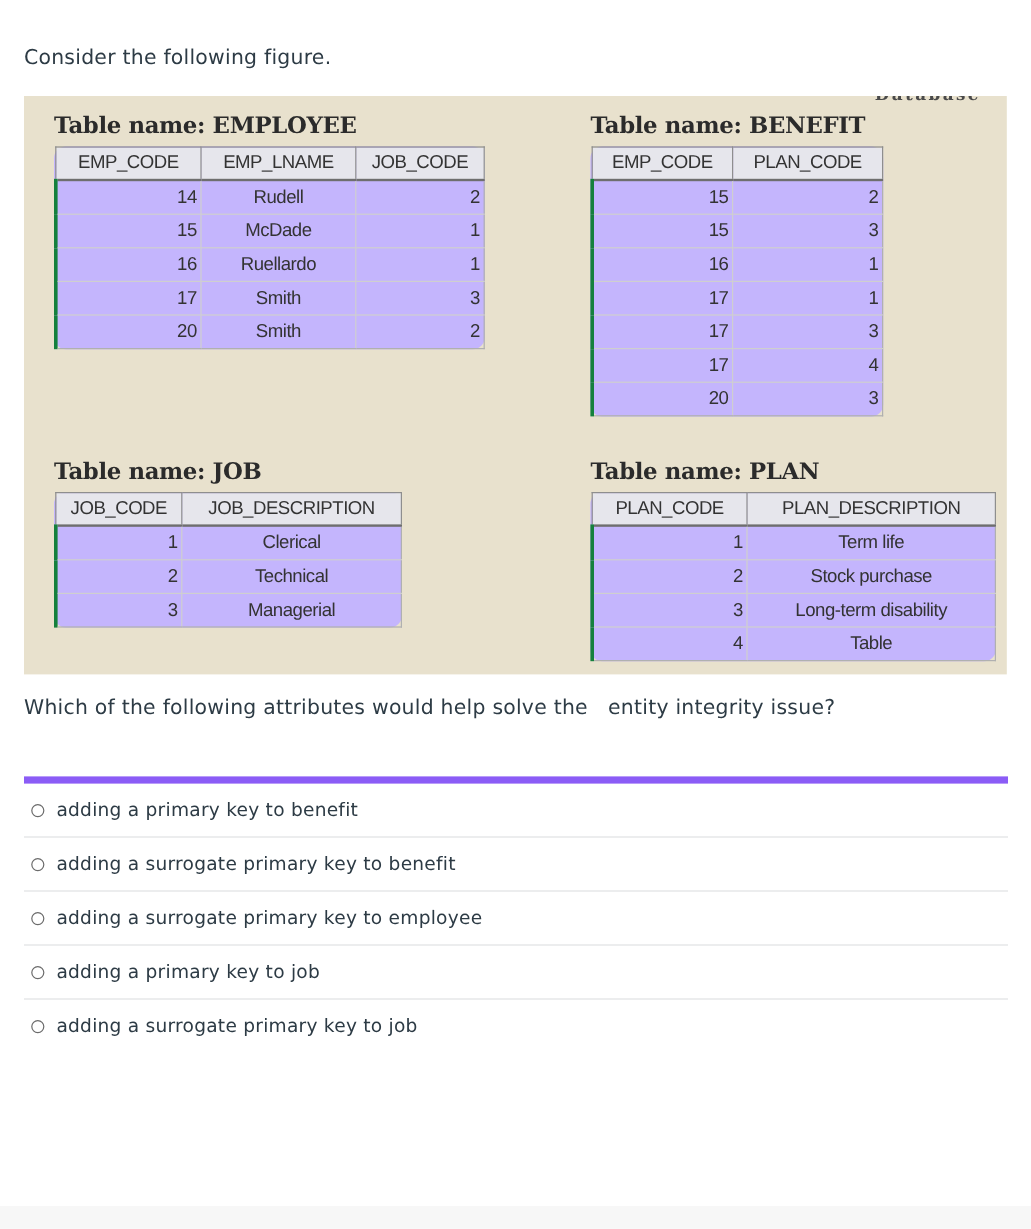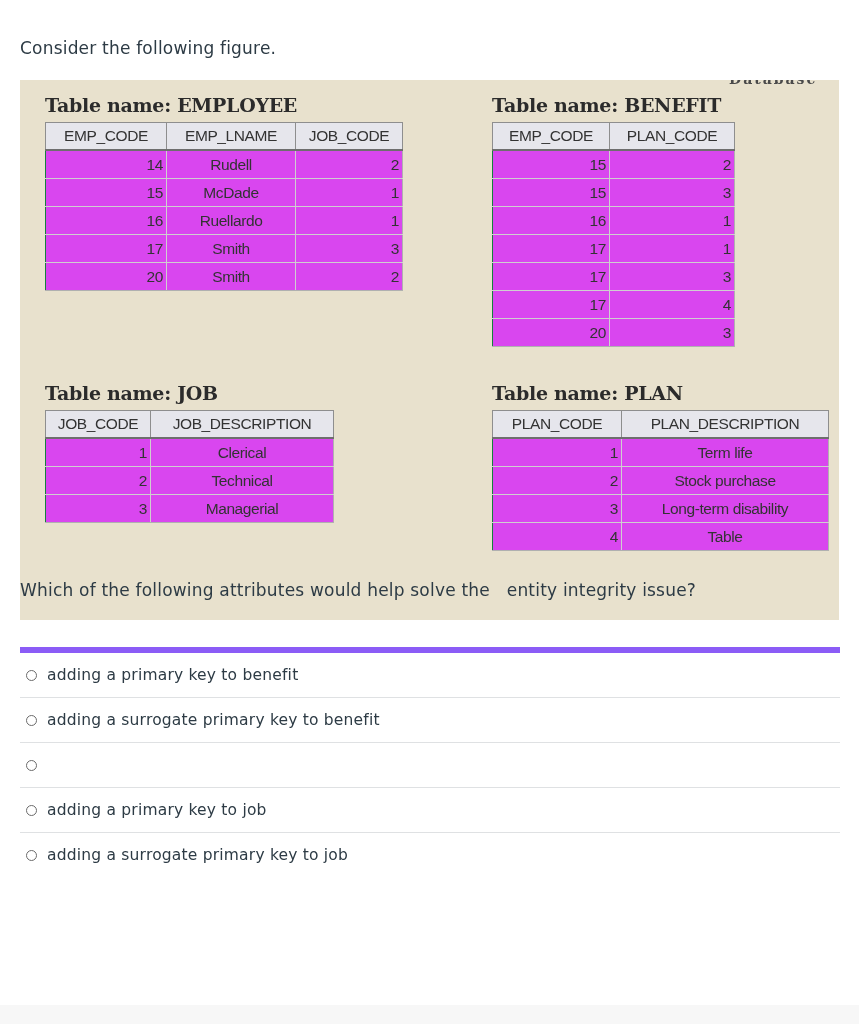--- a/index.html
+++ b/index.html
@@ -6,53 +6,54 @@
     body {
       width: 859px; height: 1024px; background: #ffffff;
       font-family: "DejaVu Sans", sans-serif; color: #2d3b45;
       position: relative; overflow: hidden;
     }
     .prompt {
       position: absolute; left: 20px; top: 38px;
       font-size: 17px; letter-spacing: 0.2px; color: #2d3b45;
     }
     .figure {
-      position: absolute; left: 20px; top: 80px; width: 819px; height: 540px;
+      position: absolute; left: 20px; top: 80px; width: 819px; height: 482px;
       background: #e8e1cd;
     }
     .cutoff {
       position: absolute; right: 2px; top: 0px; width: 108px; height: 6px;
       overflow: hidden;
     }
     .cutoff span {
       display: block; margin-top: -9px; font-family: "DejaVu Serif", serif;
       font-weight: bold; font-size: 14px; color: #4a4a4a; letter-spacing: 2px;
     }
     .tblock { position: absolute; }
     .tname {
       font-family: "DejaVu Serif", serif; font-weight: bold;
       font-size: 19px; color: #2b2b2b; margin-bottom: 6px; letter-spacing: -0.3px;
       white-space: nowrap;
     }
     table.dt {
-      border-collapse: collapse; background: #d946ef;
+      border-collapse: collapse; background: #c4b5fd;
       font-family: "Liberation Sans", sans-serif; font-size: 15.5px; color: #333;
       letter-spacing: -0.4px;
+      border-radius: 10px;
     }
     table.dt th {
       background: #e6e6ec; font-weight: normal; color: #333;
       border: 1px solid #8e8e8e; border-bottom: 2px solid #6e6e6e;
       padding: 2px 5px; height: 22px; text-align: center; white-space: nowrap;
     }
     table.dt td {
       border: 1px solid #cfcfcf; padding: 0 3px; height: 27px; white-space: nowrap;
     }
     table.dt td.num { text-align: right; }
     table.dt td.txt { text-align: center; }
-    table.dt tr td:first-child { border-left: 1px solid #15803d; padding-left: 34px; }
+    table.dt tr td:first-child { border-left: 3px solid #15803d; padding-left: 34px; }
     table.dt tr td:last-child { border-right: 1px solid #b0b0b0; }
     table.dt tr:last-child td { border-bottom: 1px solid #b0b0b0; }
 
     .question {
       position: absolute; left: 20px; top: 580px;
       font-size: 17px; letter-spacing: 0.2px; color: #2d3b45; white-space: pre;
     }
     .answers {
       position: absolute; left: 20px; top: 647px; width: 820px;
       border-top: 6px solid #8b5cf6;
@@ -226,20 +227,21 @@
   <div class="answer">
     <span class="radio"></span>
     <span class="answer-label">adding a primary key to benefit</span>
   </div>
   <div class="answer">
     <span class="radio"></span>
     <span class="answer-label">adding a surrogate primary key to benefit</span>
   </div>
   <div class="answer">
     <span class="radio"></span>
+    <span class="answer-label">adding a surrogate primary key to employee</span>
   </div>
   <div class="answer">
     <span class="radio"></span>
     <span class="answer-label">adding a primary key to job</span>
   </div>
   <div class="answer">
     <span class="radio"></span>
     <span class="answer-label">adding a surrogate primary key to job</span>
   </div>
 </div>

